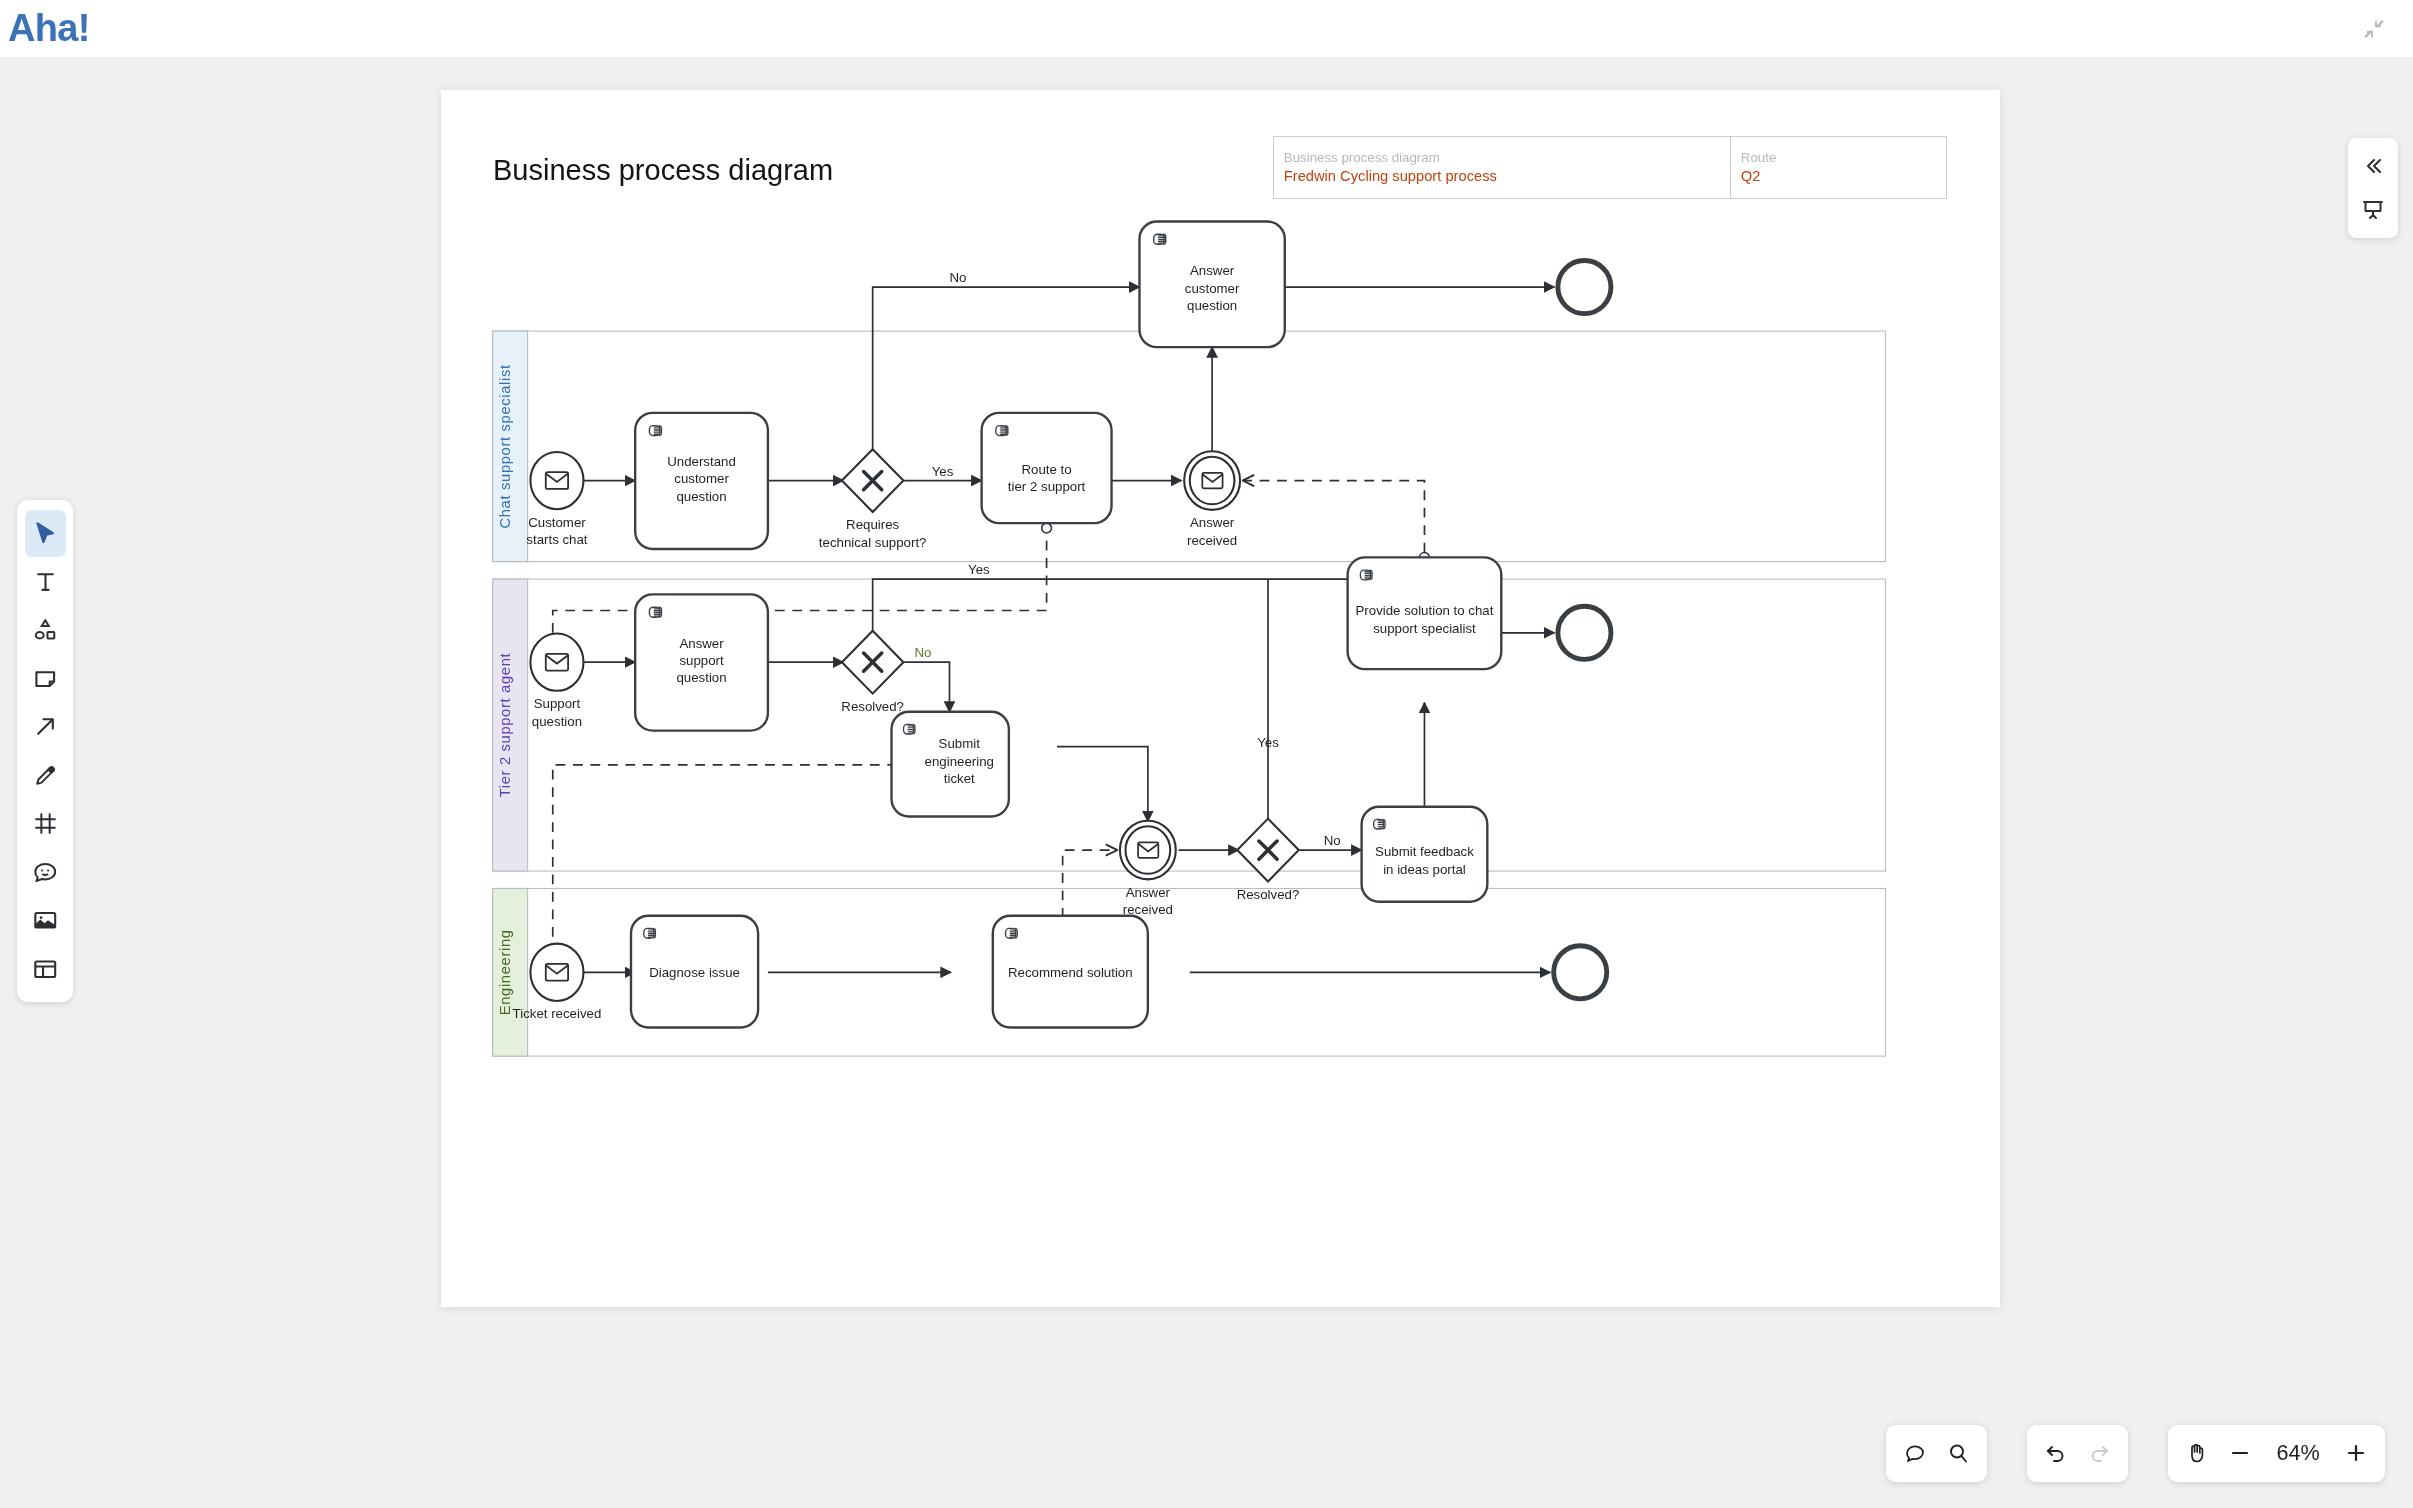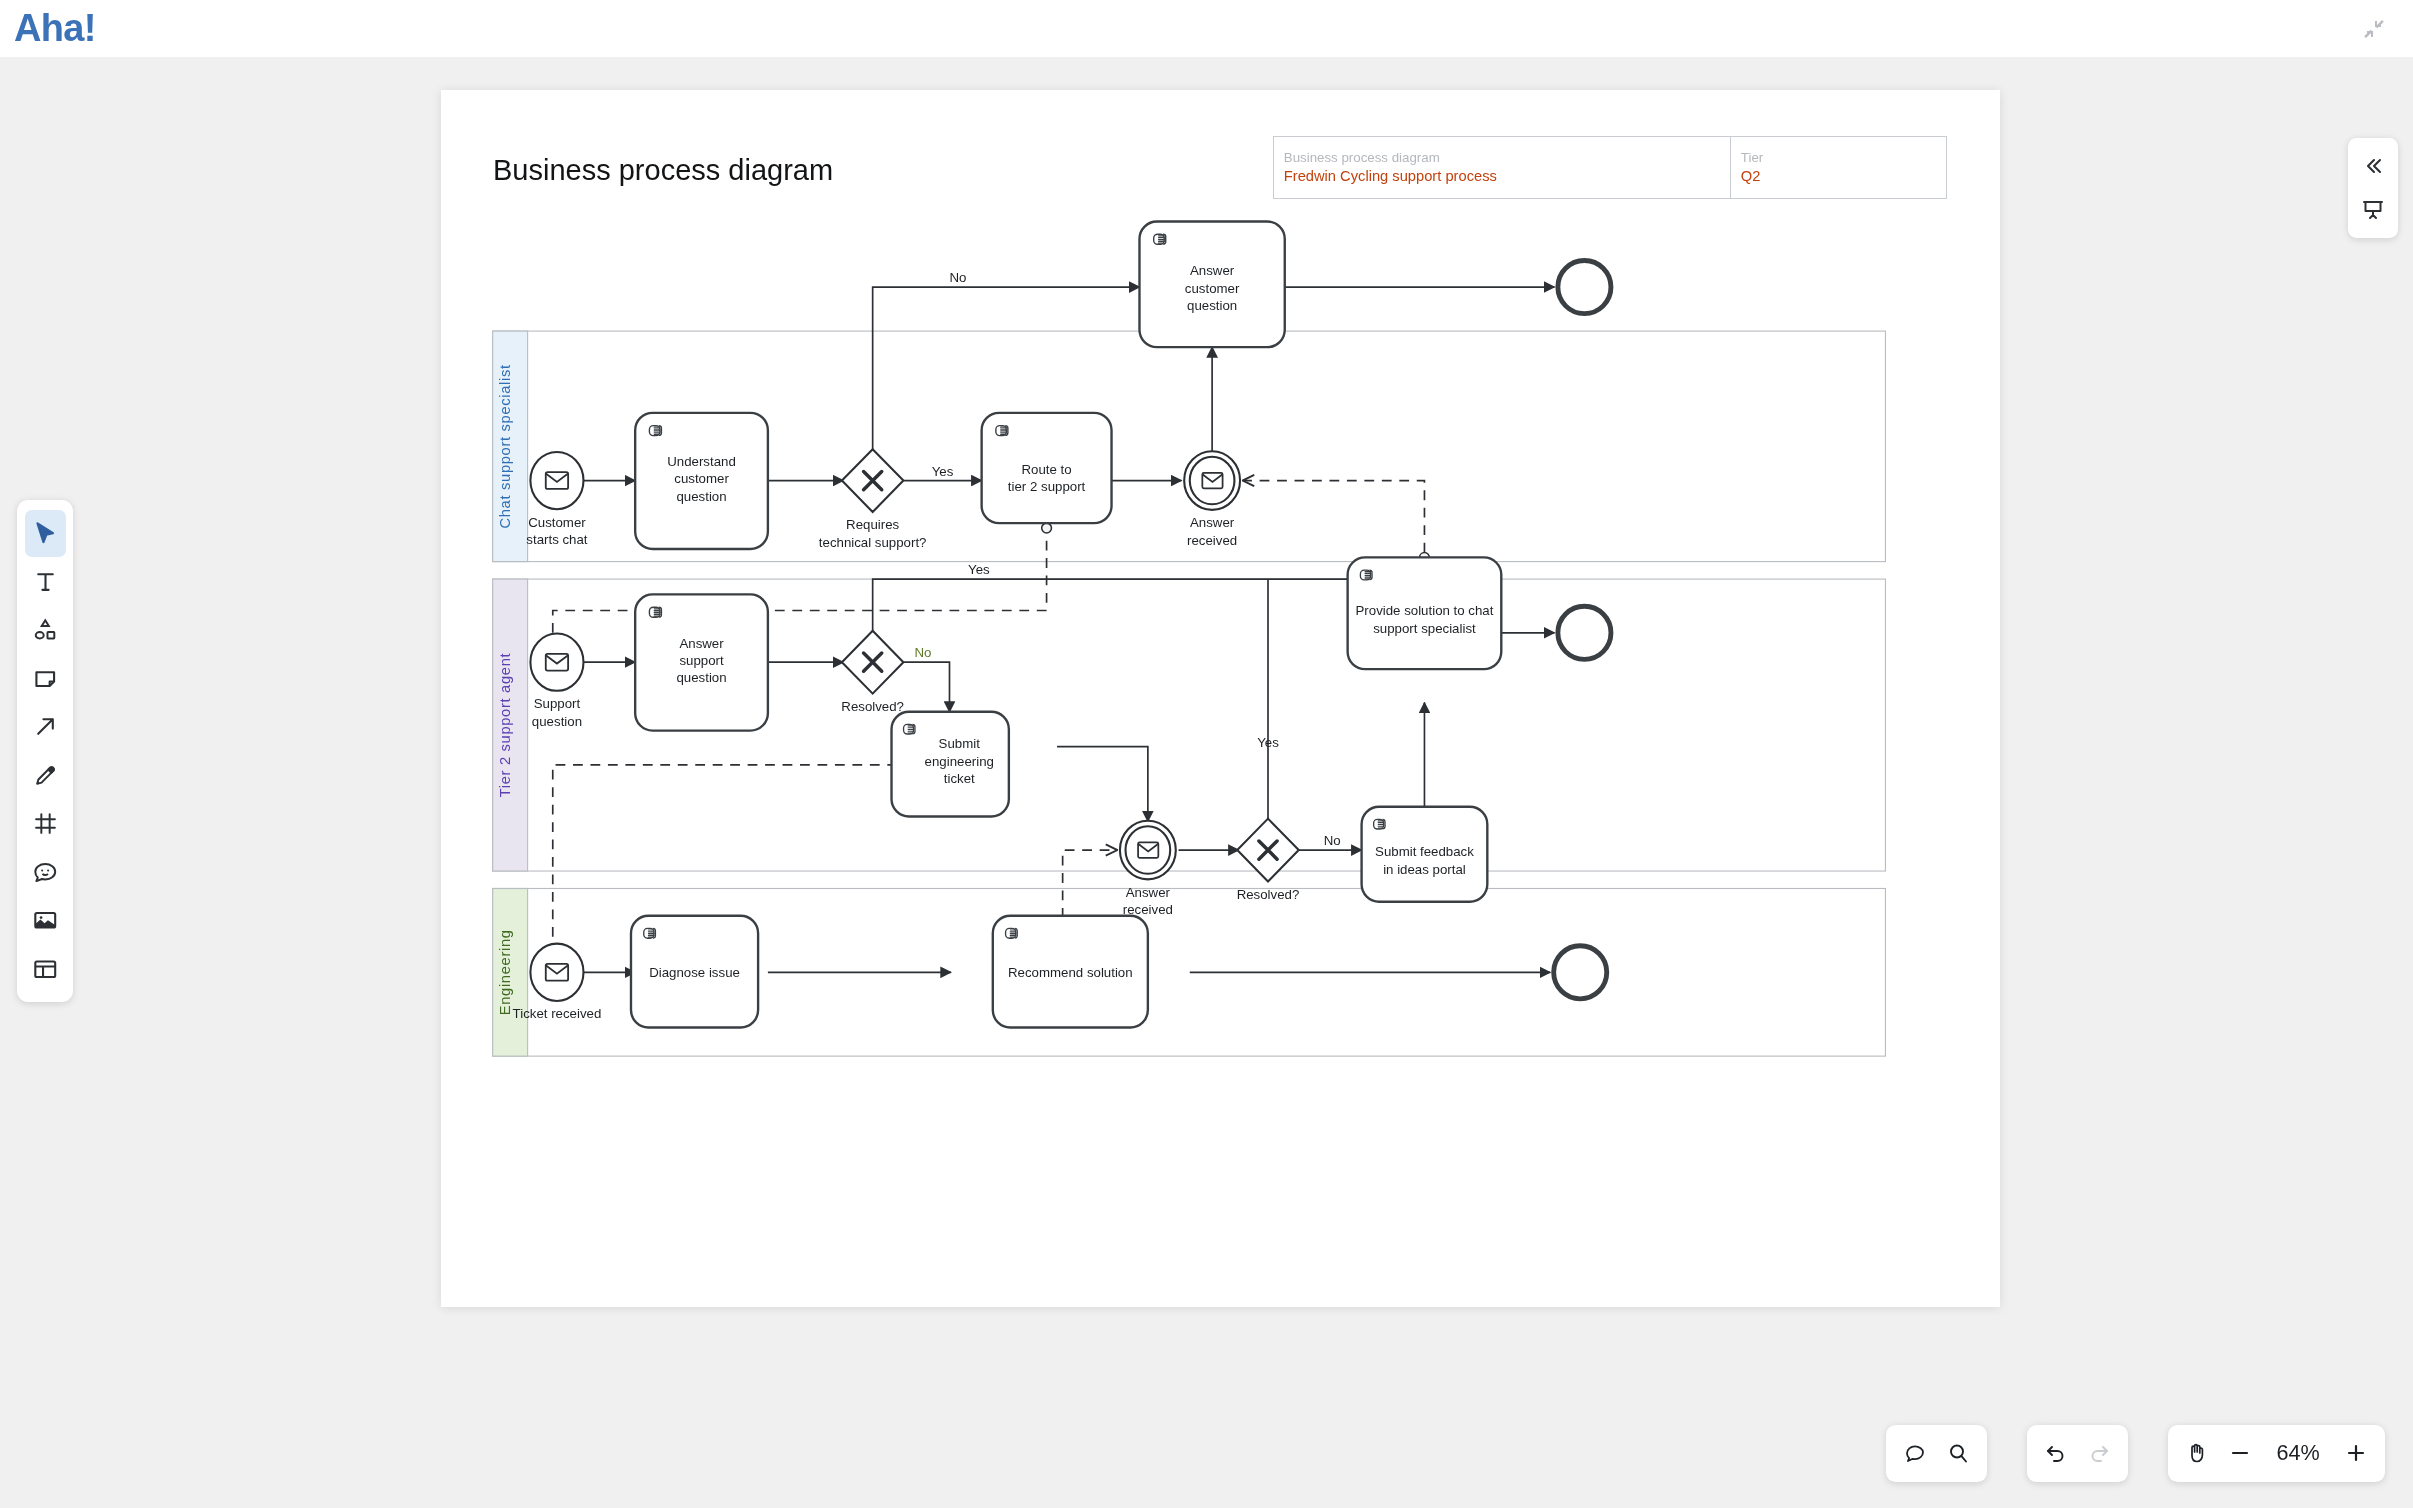--- a/index.html
+++ b/index.html
@@ -9,21 +9,21 @@
     background: #f0f0f0;
     position: relative;
   }
 
   
   #topbar {
     position:absolute; left:0; top:0; width:2413px; height:57px;
     background:#ffffff; display:flex; align-items:center;
   }
   #logo {
-    margin-left:14px; font-size:38px; font-weight:bold; color:#3b72b8;
+    margin-left:8px; font-size:38px; font-weight:bold; color:#3b72b8;
     letter-spacing:-0.7px; font-family:"Liberation Sans", sans-serif;
   }
   #topbar-right { margin-left:auto; margin-right:21px; display:flex; align-items:center; }
   .tb-icon { width:36px; height:36px; display:flex; align-items:center; justify-content:center; cursor:pointer; }
 
   
   #left-toolbar {
     position:absolute; left:17px; top:500px; width:56px;
     background:#ffffff; border-radius:11.2px;
     box-shadow:0 1.4px 7px rgba(0,0,0,0.13);
@@ -224,21 +224,21 @@
 <div id="page">
 
   <div id="page-title">Business process diagram</div>
 
   <div id="meta-table">
     <div class="meta-cell left">
       <div class="meta-label">Business process diagram</div>
       <div class="meta-value">Fredwin Cycling support process</div>
     </div>
     <div class="meta-cell right">
-      <div class="meta-label">Tier</div>
+      <div class="meta-label">Route</div>
       <div class="meta-value">Q2</div>
     </div>
   </div>
 
   <svg id="diagram" viewBox="0 0 2232 1742">
     <defs>
       <marker id="arrow" viewBox="0 0 10 10" refX="9" refY="5" markerWidth="7" markerHeight="7" orient="auto-start-reverse">
         <path d="M0 0L10 5L0 10z" fill="#2c3034"></path>
       </marker>
       <marker id="arrowOpen" viewBox="0 0 10 10" refX="9" refY="5" markerWidth="8" markerHeight="8" orient="auto-start-reverse">

